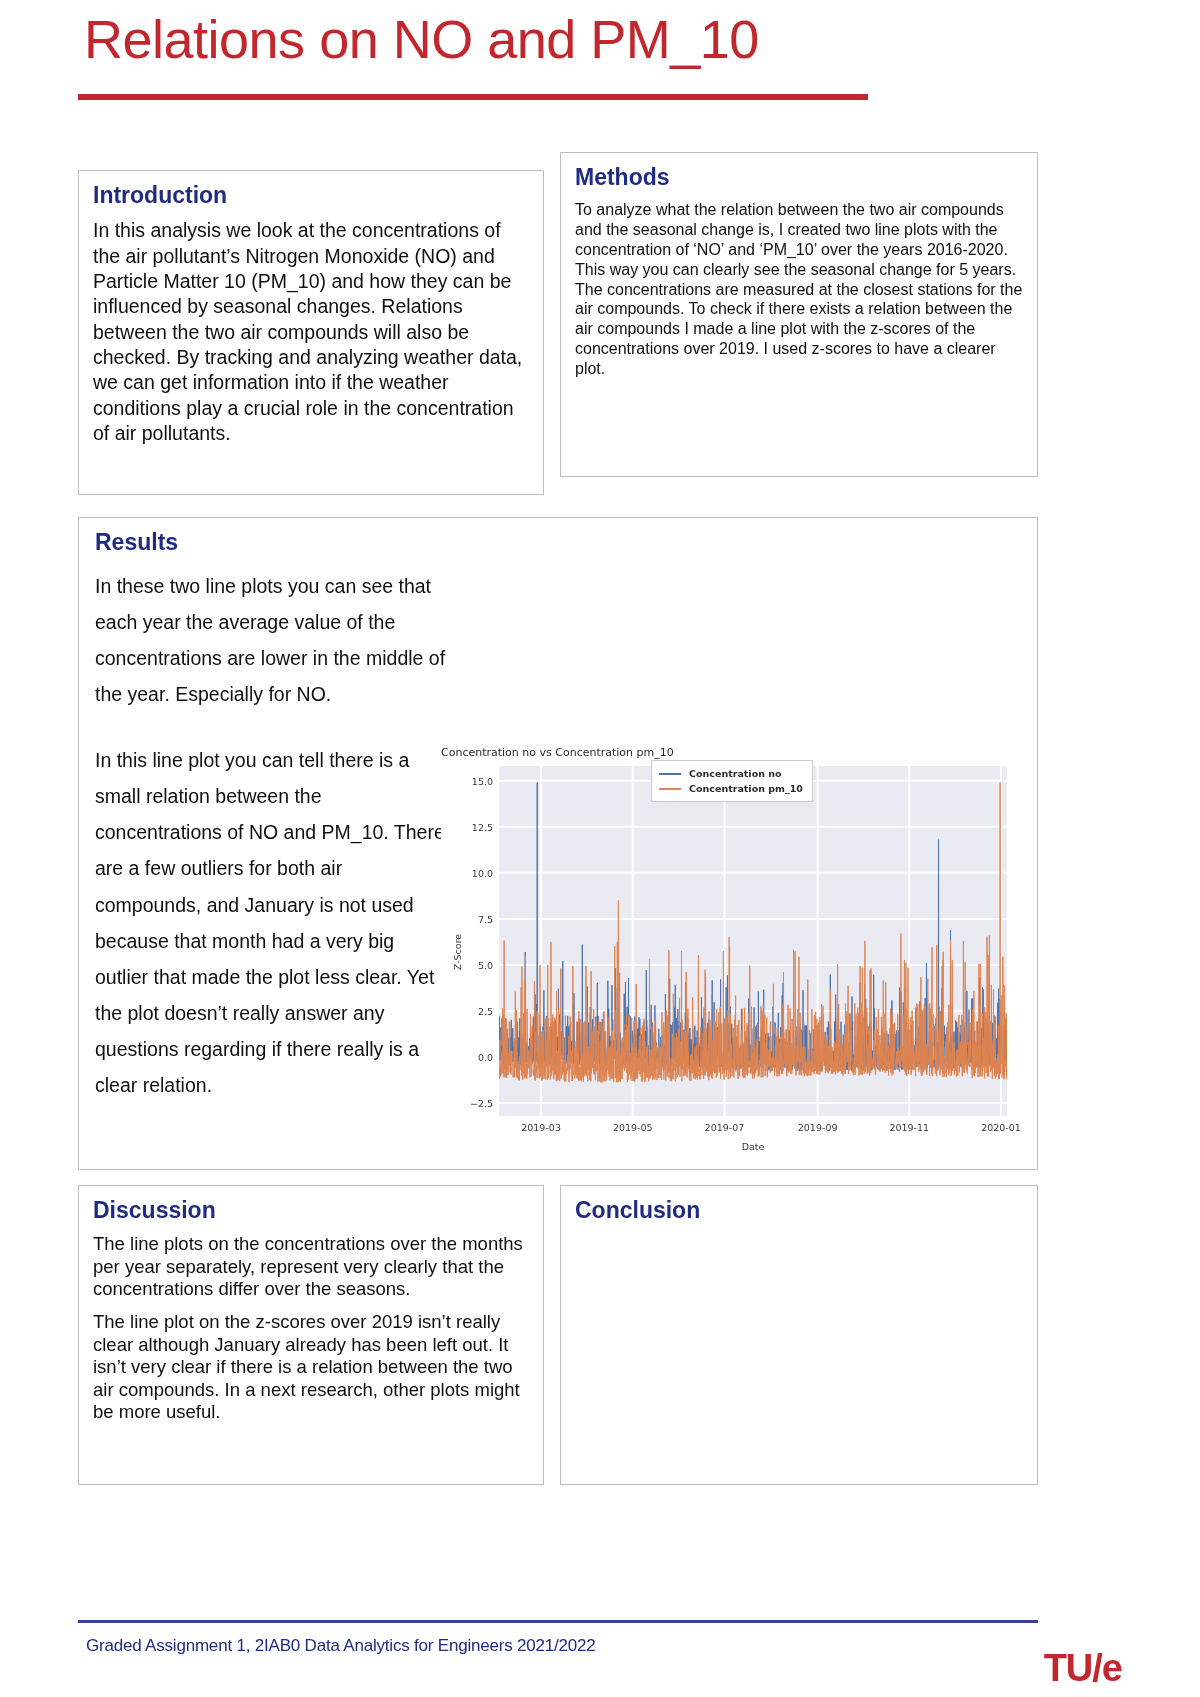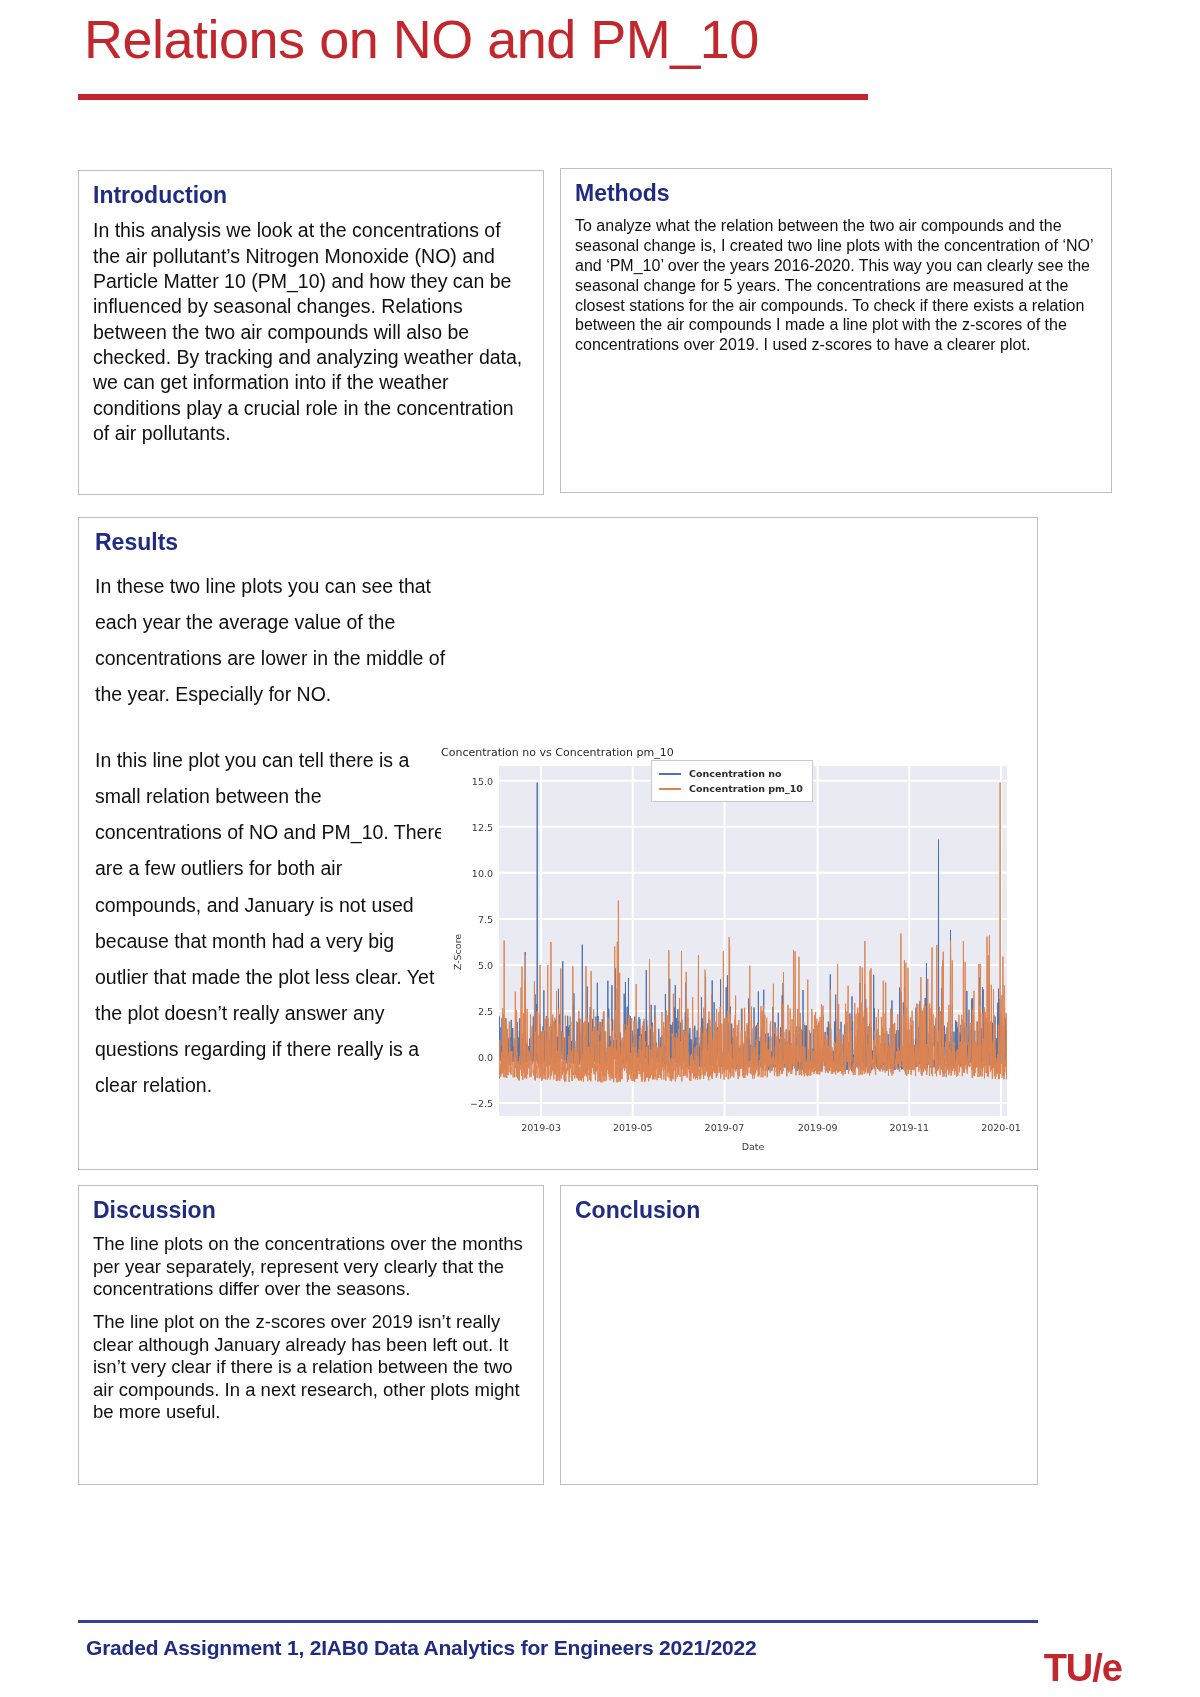--- a/index.html
+++ b/index.html
@@ -43,21 +43,21 @@
   .ptext {
     font-size:19.5px;
     line-height:1.30;
     color:#101010;
     margin:0 0 10px 0;
   }
   .ptext:last-child { margin-bottom:0; }
 
   
   #panel-introduction { left:78px;  top:170px; width:466px; height:325px; }
-  #panel-methods      { left:560px; top:168px; width:552px; height:325px; }
+  #panel-methods      { left:560px; top:152px; width:478px; height:325px; }
   #panel-methods .ptext { line-height:1.24; font-size:16px; }
 
   
   #panel-results { left:78px; top:517px; width:960px; height:653px; padding:10px 16px; }
   #results-col {
     position:absolute; left:16px; top:50px; width:352px;
   }
   #results-col .rtext {
     font-size:19.5px;
     line-height:1.85;
@@ -124,21 +124,21 @@
   #panel-discussion .ptext { font-size:18.5px; line-height:1.22; }
   #panel-conclusion .ptext { font-size:19.5px; line-height:1.30; }
 
   
   #footer-rule {
     position:absolute; left:78px; top:1620px; width:960px; height:3px;
     background:#3A3F9E;
   }
   #footer-text {
     position:absolute; left:86px; top:1636px;
-    font-size:21px; font-weight:bold; color:#1F2C82;
+    font-size:17px; font-weight:normal; color:#1F2C82;
     letter-spacing:-0.2px;
   }
   #tue-logo {
     position:absolute; right:78px; top:1625px;
     font-size:38px; font-weight:bold; color:#C1272D;
     letter-spacing:-1px; line-height:1;margin-top:24px;
   }
 </style>
 </head>
 <body>

